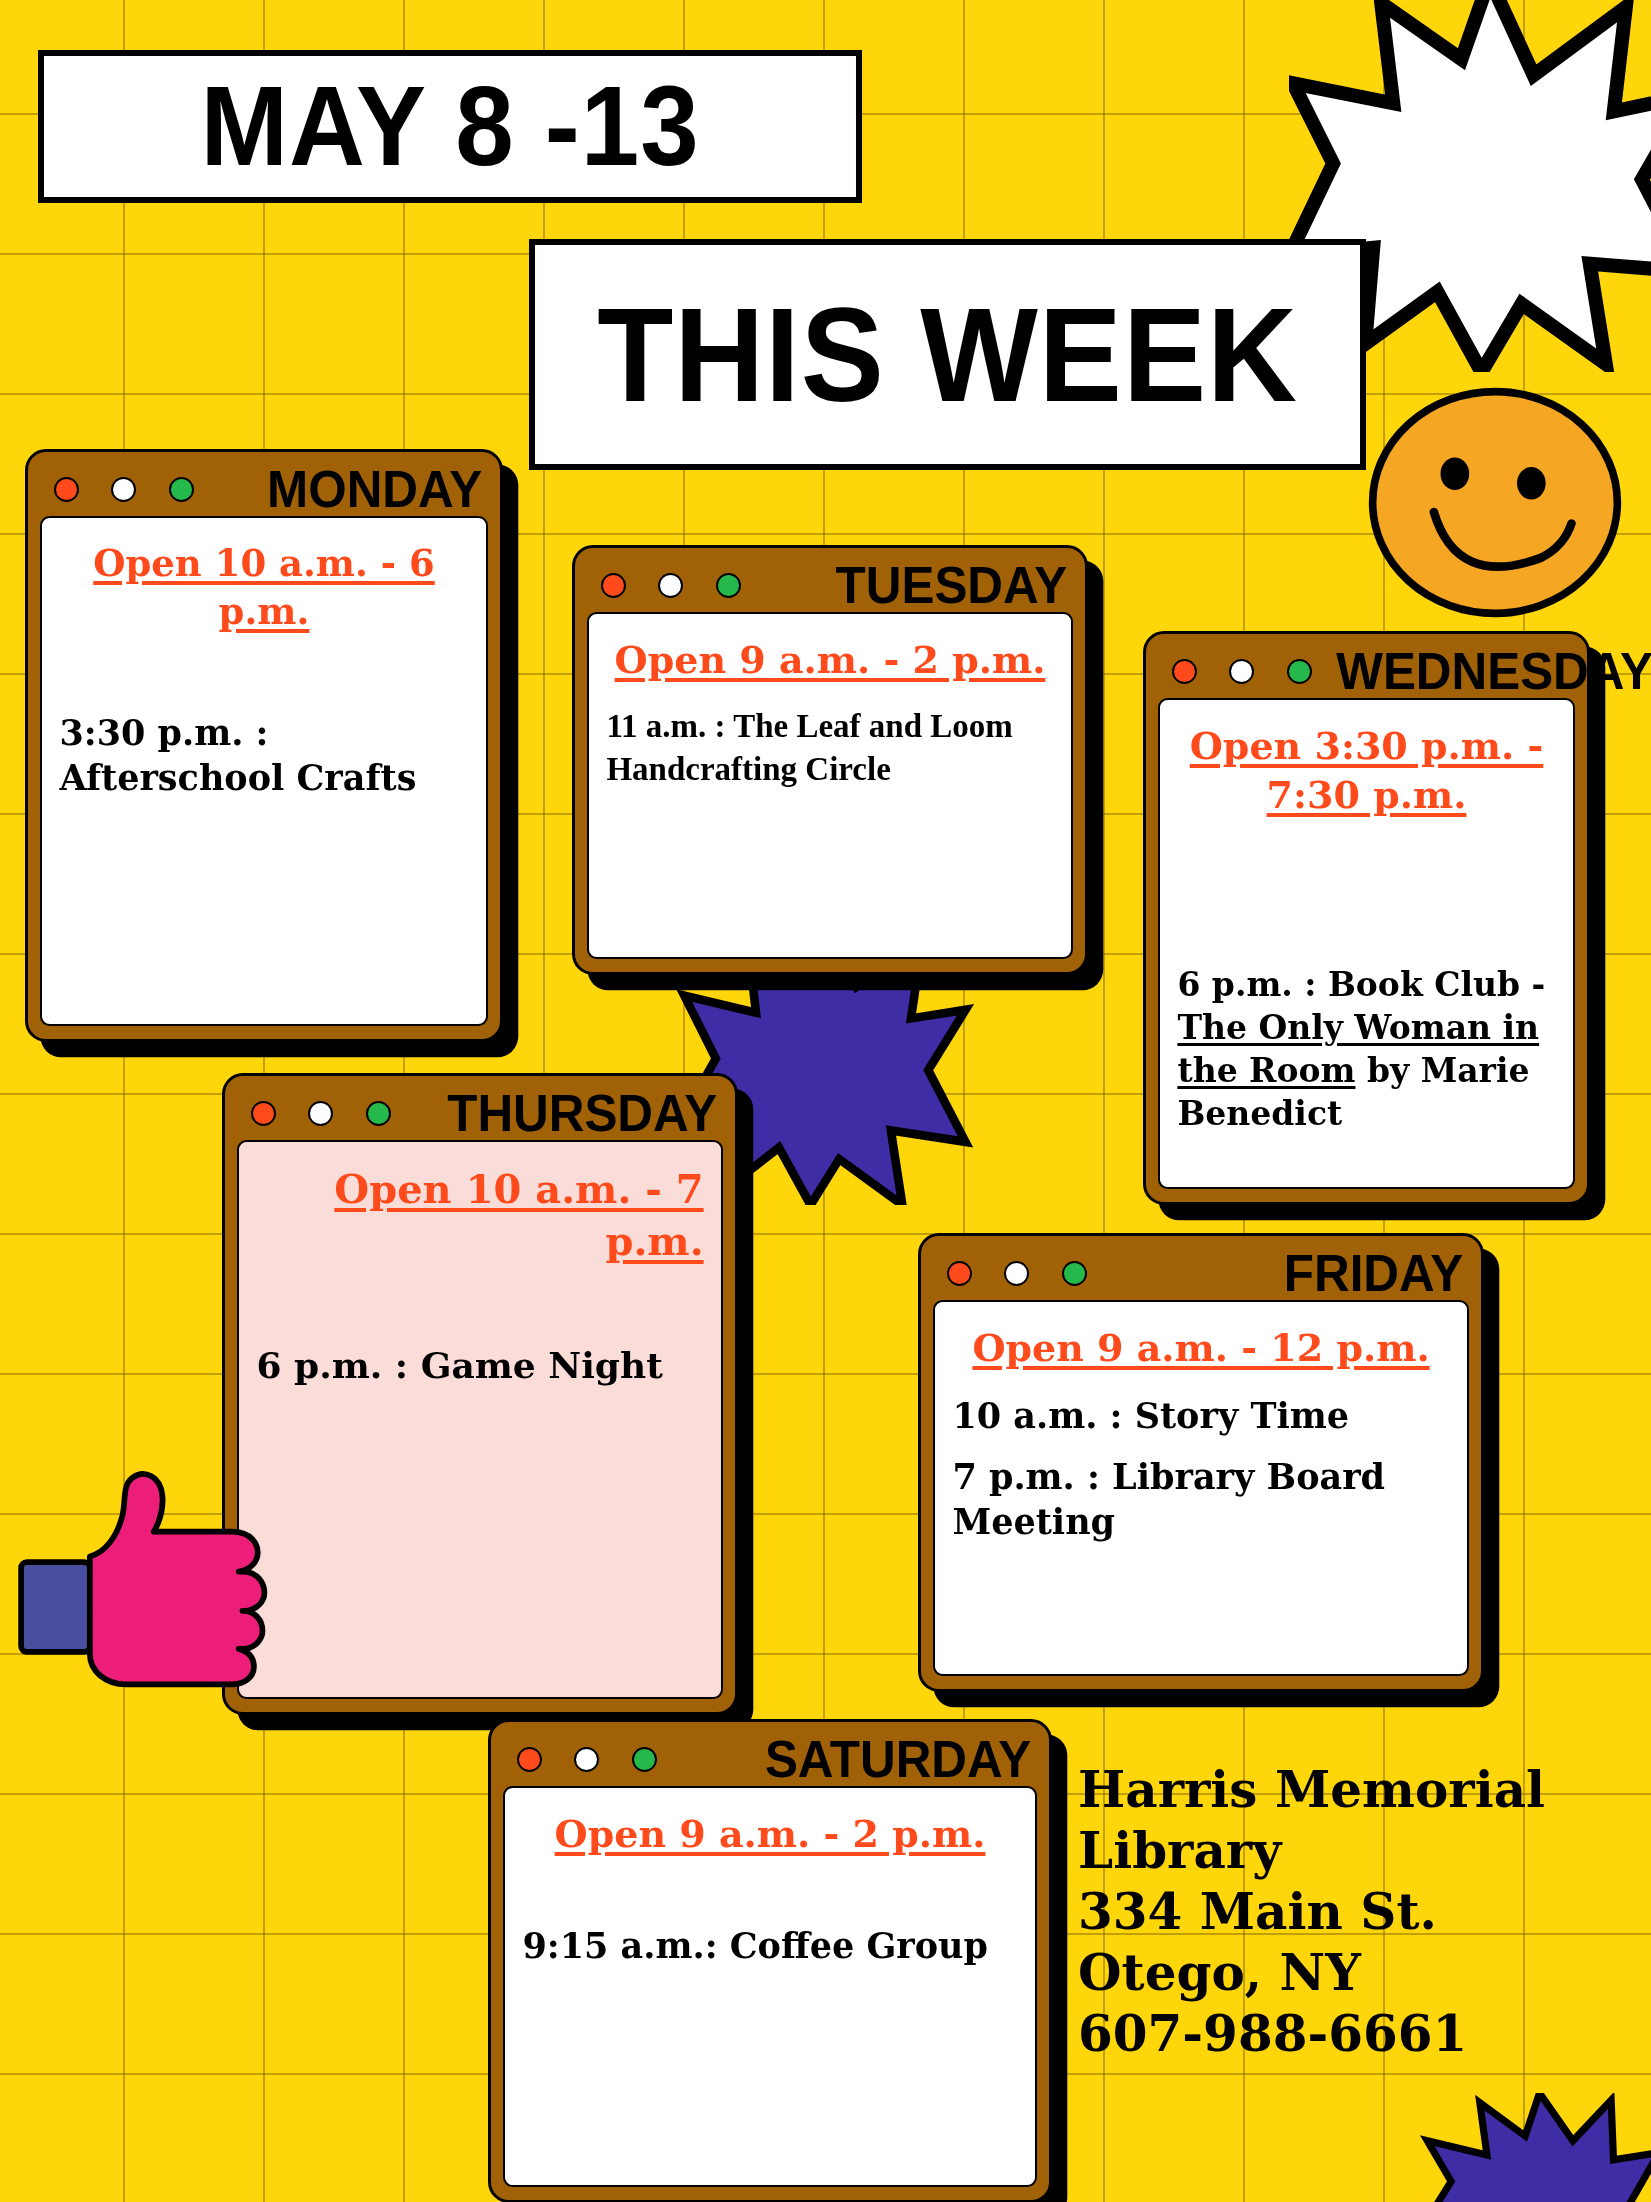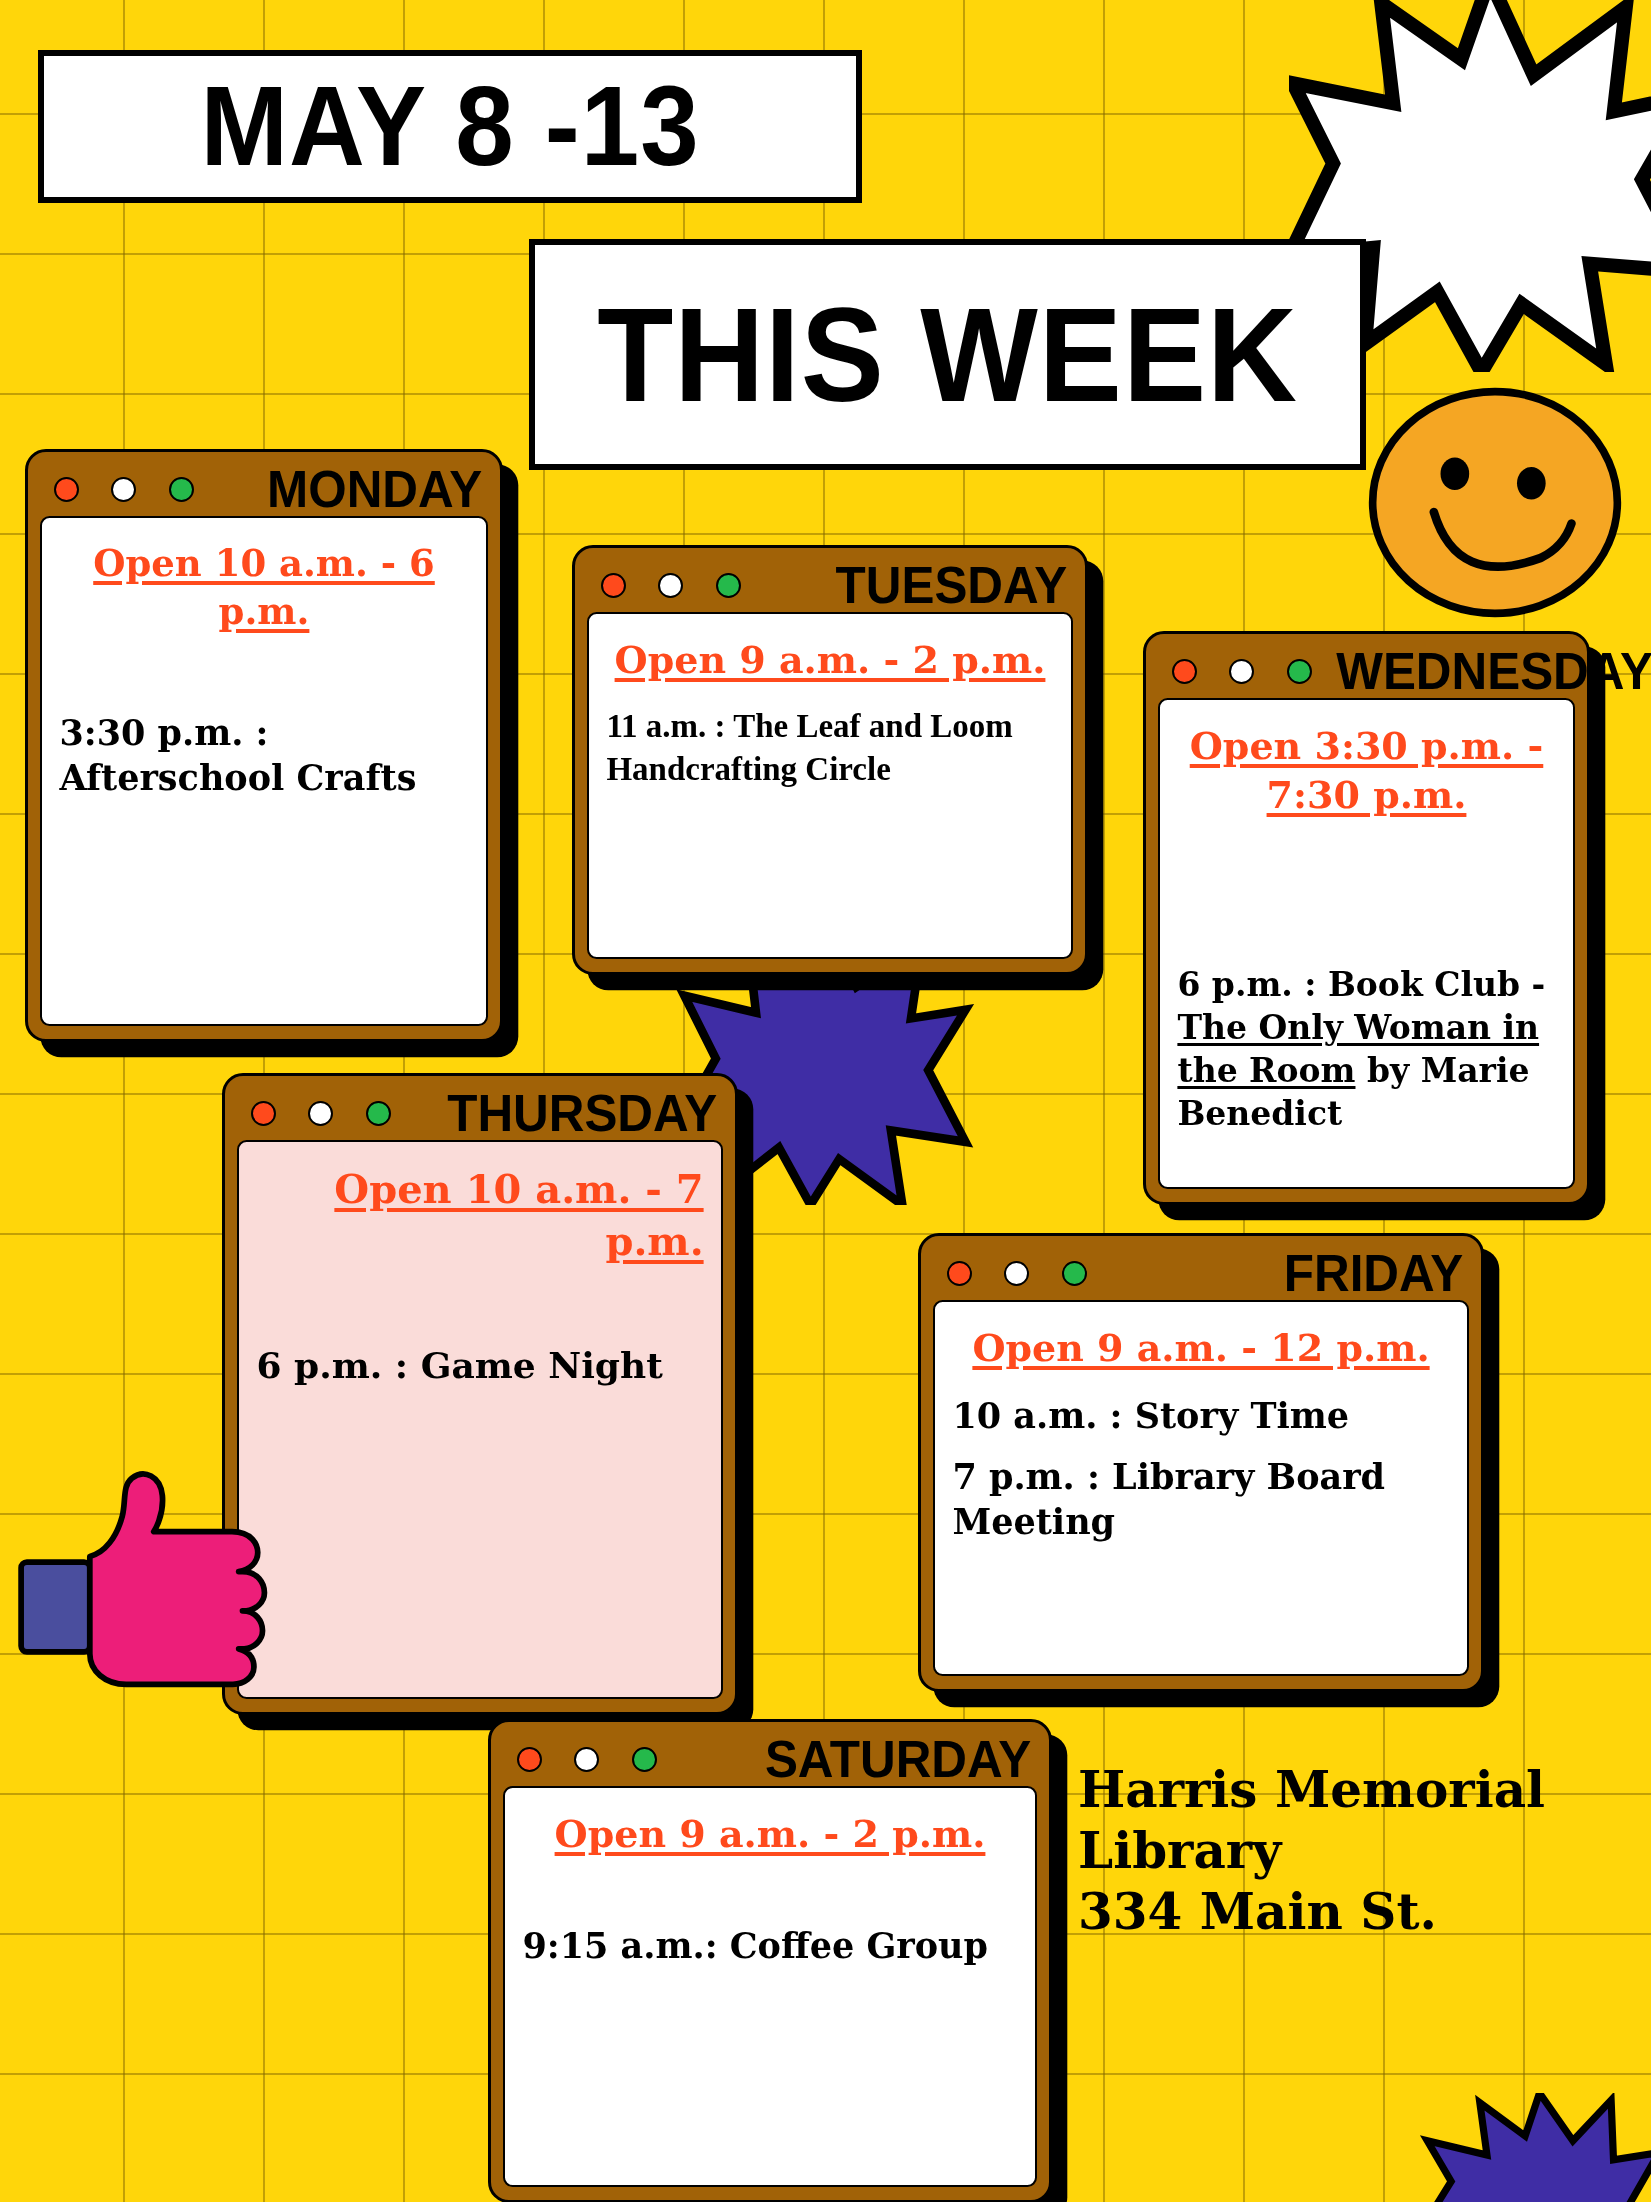--- a/index.html
+++ b/index.html
@@ -314,16 +314,18 @@
       <p class="hours">Open 9 a.m. - 2 p.m. </p>
       <div class="spacer-md"></div>
       <p class="event">9:15 a.m.: Coffee Group</p>
     </div>
   </div>
 
   <div id="address">
     <div>Harris Memorial</div>
     <div>Library</div>
     <div>334 Main St.</div>
+    <div>Otego, NY</div>
+    <div>607-988-6661</div>
   </div>
 
 </div>
 
 
 </body></html>

